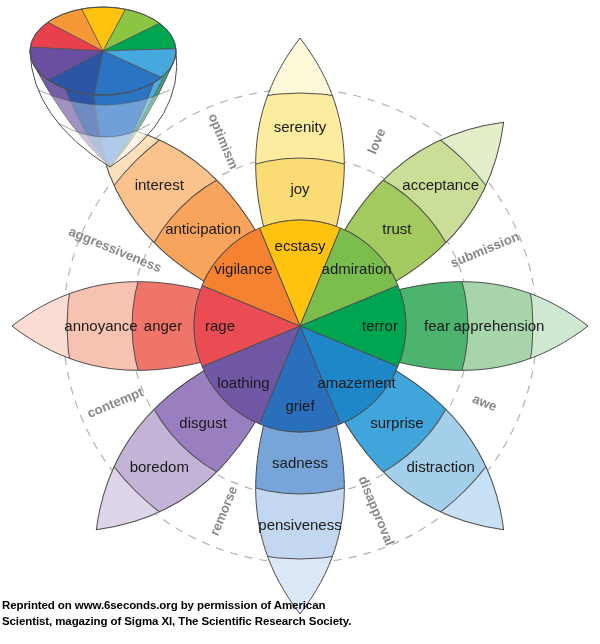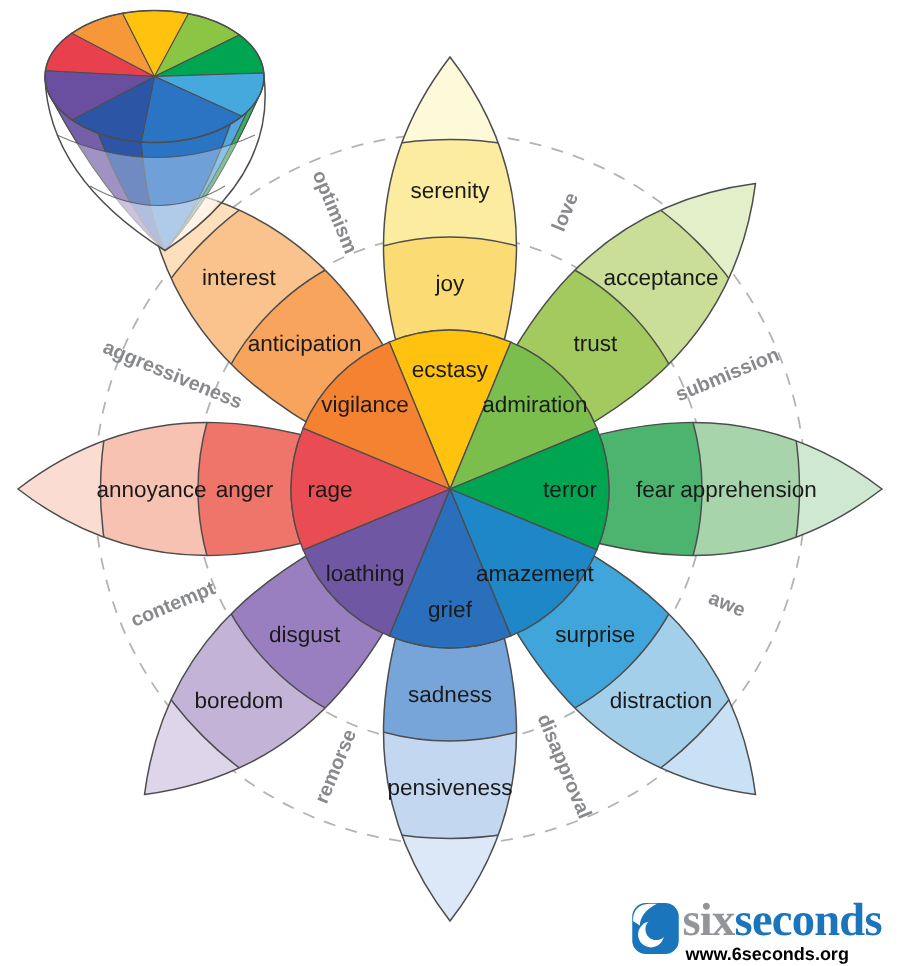--- a/index.html
+++ b/index.html
@@ -167,25 +167,19 @@
         <path d="M 103 51 L 159.7 23.3 A 73 44 0 0 1 175.9 48.7 Z" fill="#00A551" stroke="#4d4d4d" stroke-width="0.7"></path>
         <path d="M 103 51 L 175.9 48.7 A 73 44 0 0 1 161.3 77.5 Z" fill="#45A9DE" stroke="#4d4d4d" stroke-width="0.7"></path>
         <path d="M 103 51 L 161.3 77.5 A 73 44 0 0 1 94.1 94.7 Z" fill="#2B74C4" stroke="#4d4d4d" stroke-width="0.7"></path>
         <path d="M 103 51 L 94.1 94.7 A 73 44 0 0 1 47.9 79.9 Z" fill="#2D55A5" stroke="#4d4d4d" stroke-width="0.7"></path>
         <path d="M 103 51 L 47.9 79.9 A 73 44 0 0 1 30.3 47.2 Z" fill="#6A4FA0" stroke="#4d4d4d" stroke-width="0.7"></path>
         <ellipse cx="103" cy="51" rx="73" ry="44" fill="none" stroke="#4d4d4d" stroke-width="1"></ellipse>
         <path d="M 30 51 Q 32 118 110 167 Q 184 118 176 51" fill="none" stroke="#4d4d4d" stroke-width="1"></path>
       </g>
     </svg>
 
+  <div class="attribution">
+    <div>Reprinted on www.6seconds.org by permission of American</div>
+    <div>Scientist, magazing of Sigma XI, The Scientific Research Society.</div>
+  </div>
 
-  <div class="logo">
-    <svg class="logo-icon" width="32" height="36" viewBox="0 0 32 36">
-      <rect x="0.5" y="1" width="31" height="34" rx="9" fill="#1B75BC"></rect>
-      <path d="M 1 13 Q 1 2 12 1.5 L 17 1.5 Q 6 7 5.5 16 Z" fill="#ffffff"></path>
-      <circle cx="13" cy="22" r="8.6" fill="#ffffff"></circle>
-      <circle cx="16.5" cy="18.5" r="7.2" fill="#1B75BC"></circle>
-    </svg>
-    <div class="logo-text"><span class="logo-six">six</span><span class="logo-seconds">seconds</span></div>
-    <div class="logo-url">www.6seconds.org</div>
-  </div>
 
 </div>
 
 </body></html>

